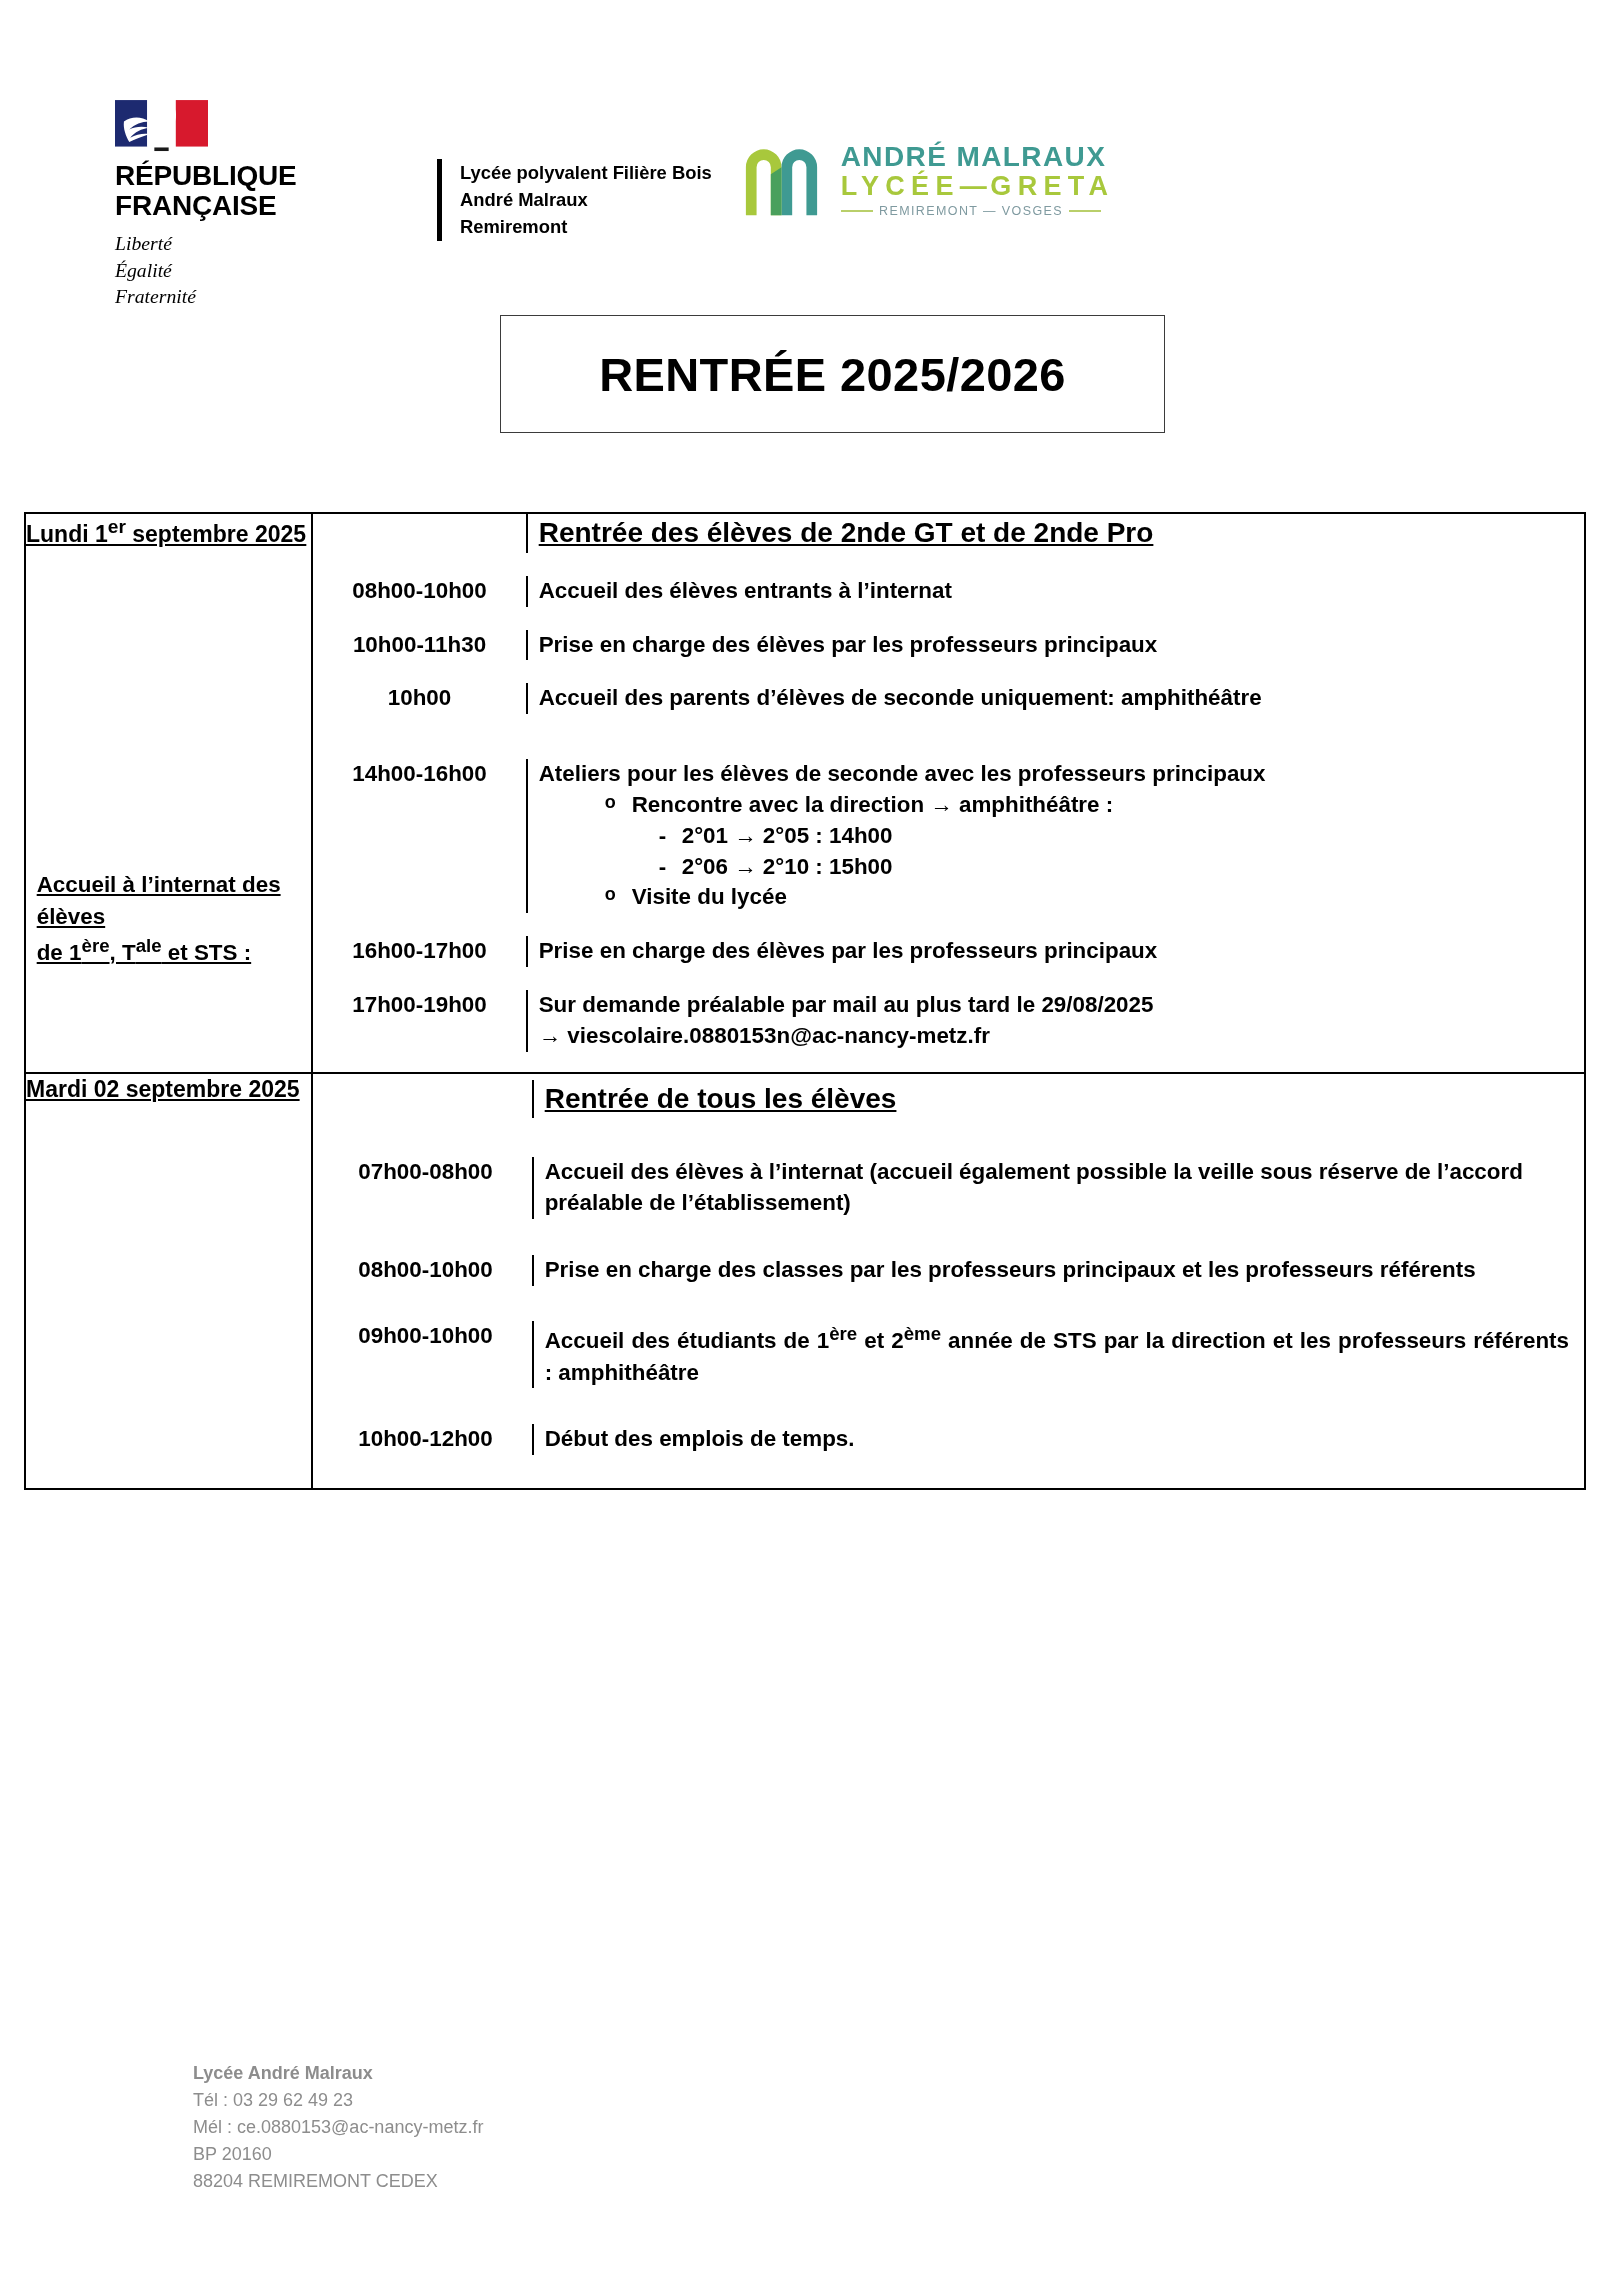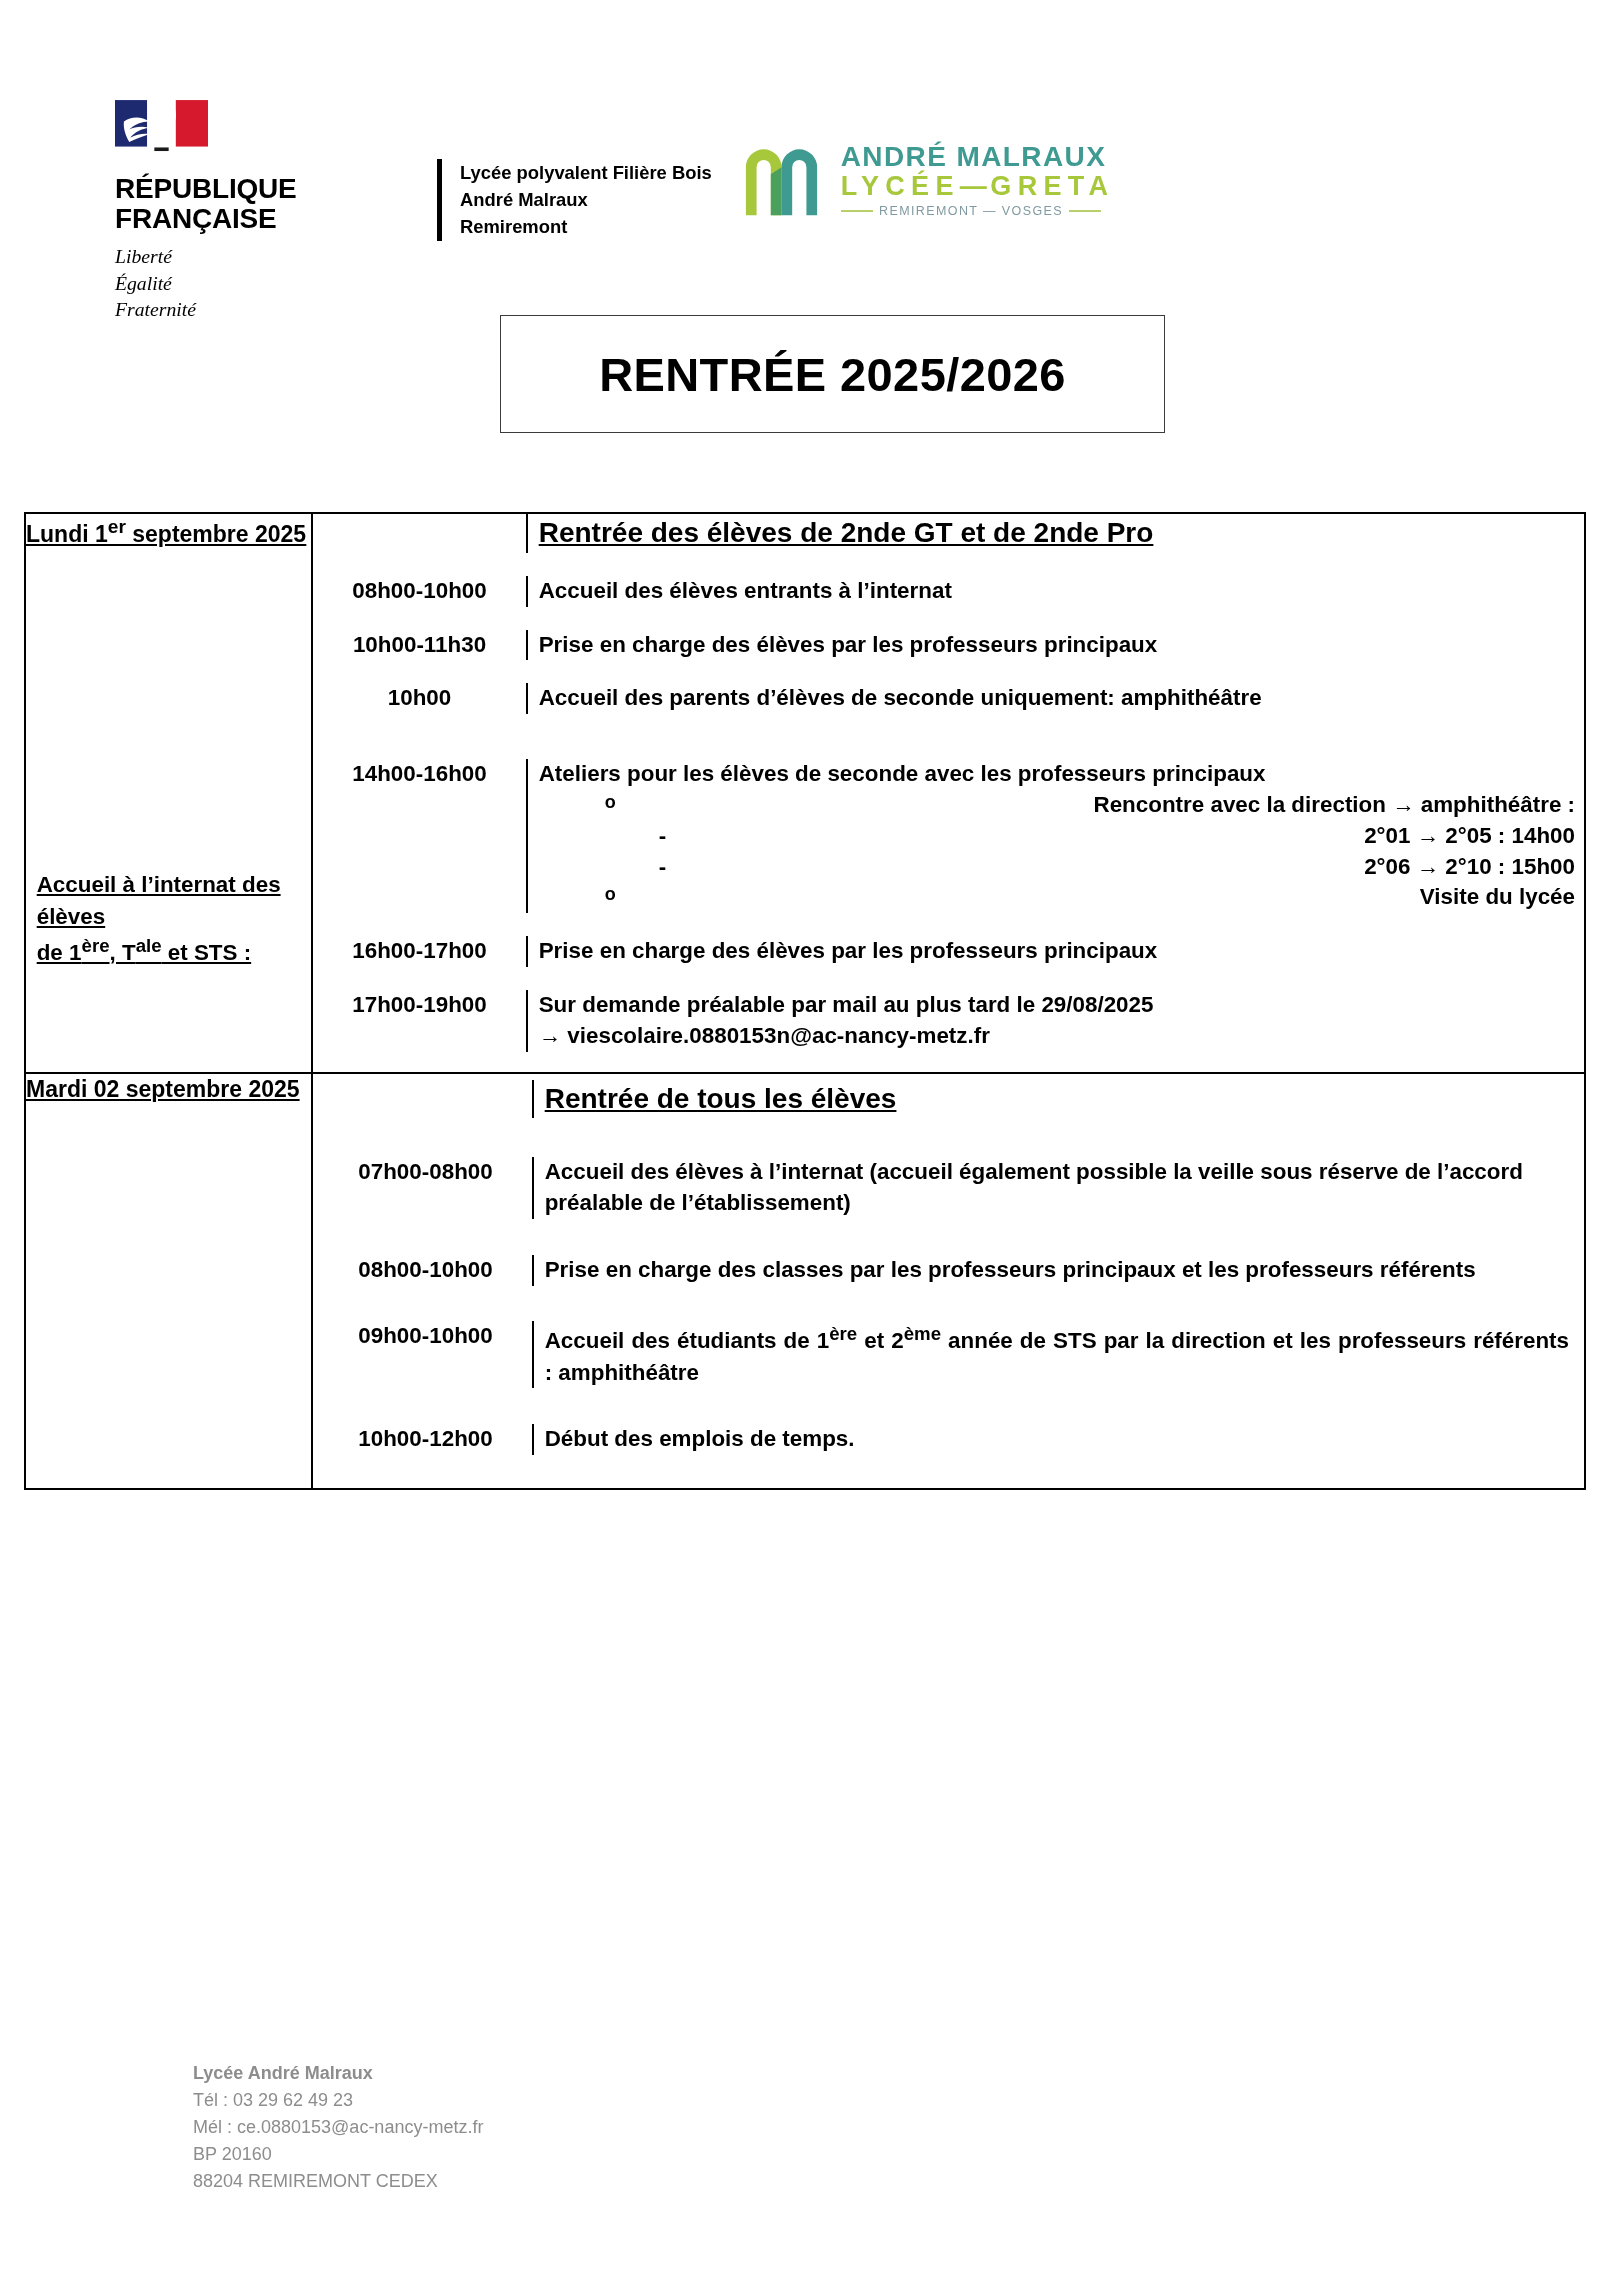--- a/index.html
+++ b/index.html
@@ -11,21 +11,21 @@
     position:relative;
     overflow:hidden;
   }
 
   
   .header { position:absolute; left:0; top:0; width:1621px; height:322px; }
 
   .rf-block { position:absolute; left:115px; top:100px; width:242px; }
   .flag { width:93px; height:52px; display:block; }
   .rf-name {
-    margin-top:22px;
+    margin-top:9px;
     font-weight:bold;
     font-size:28px;
     line-height:1.08;
     letter-spacing:-0.2px;
   }
   .rf-motto {
     margin-top:9px;
     font-family:"Liberation Serif", serif;
     font-style:italic;
     font-size:19.7px;
@@ -108,21 +108,21 @@
   .lead {
     font-weight:bold; text-decoration:underline; font-size:28px;
     padding:12.5px 9px 0 10.7px;
   }
 
   .rowblock { padding-top:23px;font-weight:bold; }
 
   .bold-row { font-weight:bold; }
 
   .sublist { margin:0; padding:0; list-style:none; }
-  .sublist > li { padding-left:93px; position:relative;text-align:right; }
+  .sublist > li { padding-left:93px; position:relative; }
   .sublist > li::before {
     content:"o"; position:absolute; left:66px; top:0; font-size:18px;
   }
   .dashlist { margin:0; padding:0; list-style:none; }
   .dashlist > li { padding-left:50px; position:relative; }
   .dashlist > li::before {
     content:"-"; position:absolute; left:27px; top:0;
   }
 
   .just { text-align:justify; text-justify:inter-word; }

